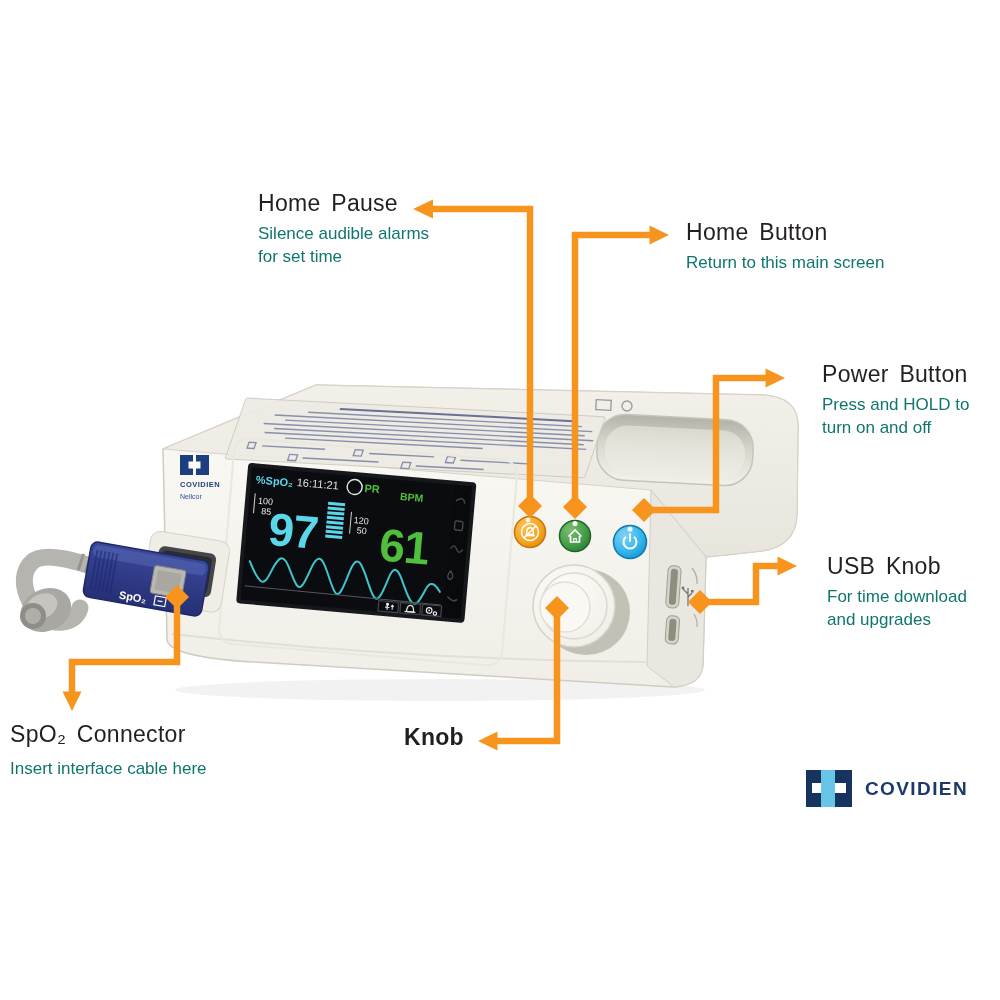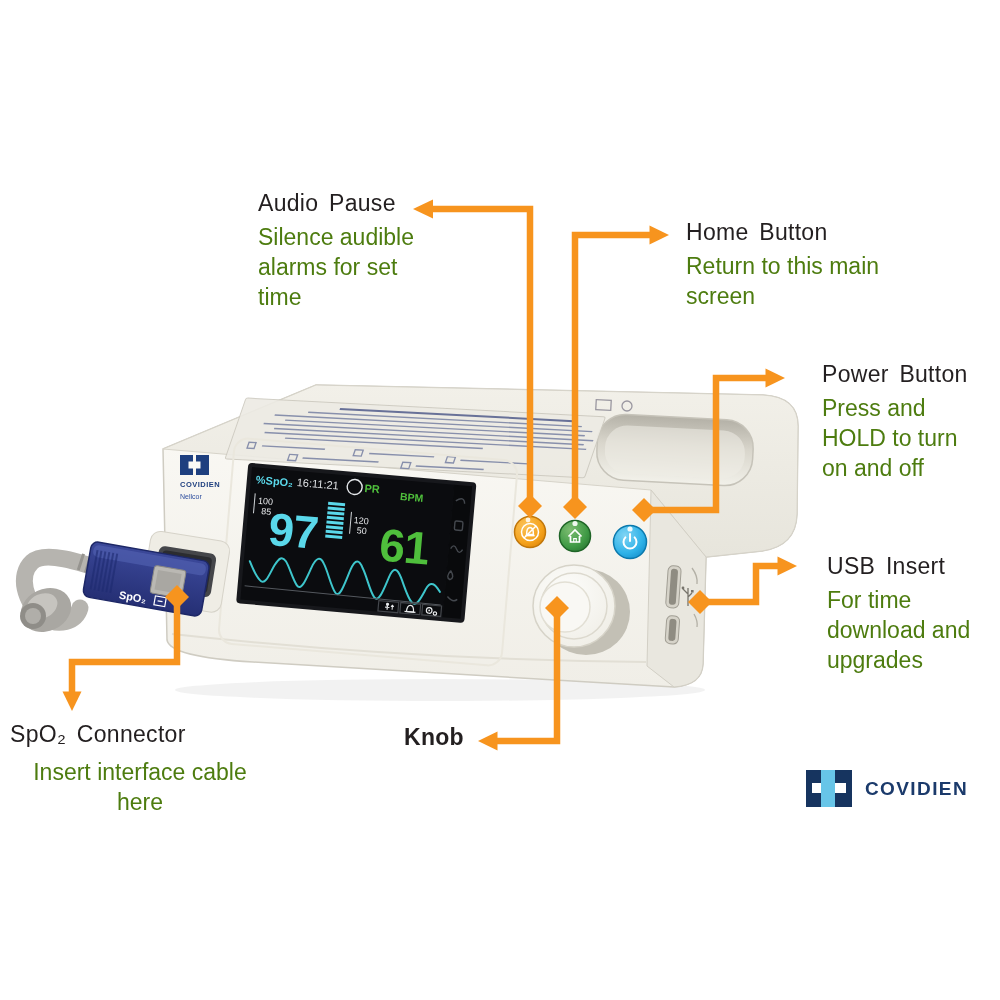--- a/index.html
+++ b/index.html
@@ -1,21 +1,21 @@
 <!DOCTYPE html>
 <html><head>
 <meta charset="utf-8">
 <style>
   html,body{margin:0;padding:0;background:#ffffff;}
   .canvas{position:relative;width:1000px;height:1000px;background:#ffffff;overflow:hidden;
           font-family:"Liberation Sans",sans-serif;}
   .canvas svg{position:absolute;left:0;top:0;}
   .ann{position:absolute;color:#231f20;}
   .ann-title{font-size:23px;letter-spacing:.3px;word-spacing:4px;color:#231f20;line-height:1.15;}
-  .ann-desc{font-size:23px;color:#4d7c0f;line-height:1.3;margin-top:7px;}
+  .ann-desc{font-size:17px;color:#0f766e;line-height:1.3;margin-top:7px;}
   .brandrow{position:absolute;left:806px;top:770px;display:flex;align-items:center;gap:13px;}
   .mark{position:relative;width:46px;height:37px;background:#16345f;}
   .mark .v{position:absolute;left:15px;top:0;width:14px;height:37px;background:#67c5e8;}
   .mark .h{position:absolute;left:6px;top:13px;width:34px;height:10px;background:#ffffff;}
   .mark .c{position:absolute;left:15px;top:13px;width:14px;height:10px;background:#67c5e8;}
   .brand-text{font-size:19px;font-weight:bold;letter-spacing:1.4px;color:#1b3a6b;}
   text{font-family:"Liberation Sans",sans-serif;}
 </style>
 </head>
 <body>
@@ -285,42 +285,42 @@
     </g>
     <g>
       <path d="M557,609 V741 H491" fill="none"></path>
       <polygon points="478,741 497.5,731.5 497.5,750.5" stroke="none"></polygon>
       <polygon points="557,596 569,608 557,620 545,608" stroke="none"></polygon>
     </g>
   </g>
 </svg>
 
 <div class="ann" style="left:258px; top:190px;">
-  <div class="ann-title">Audio Pause</div>
+  <div class="ann-title">Home Pause</div>
   <div class="ann-desc" style="width:172px;">Silence audible alarms for set time</div>
 </div>
 
 <div class="ann" style="left:686px; top:219px;">
   <div class="ann-title">Home Button</div>
   <div class="ann-desc" style="width:240px;">Return to this main screen</div>
 </div>
 
 <div class="ann" style="left:822px; top:361px;">
   <div class="ann-title">Power Button</div>
   <div class="ann-desc" style="width:158px;">Press and HOLD to turn on and off</div>
 </div>
 
 <div class="ann" style="left:827px; top:553px;">
-  <div class="ann-title">USB Insert</div>
+  <div class="ann-title">USB Knob</div>
   <div class="ann-desc" style="width:170px;">For time download and upgrades</div>
 </div>
 
 <div class="ann" style="left:10px; top:721px;">
   <div class="ann-title">SpO₂ Connector</div>
-  <div class="ann-desc" style="width:260px; margin-top:11px;text-align:center;">Insert interface cable here</div>
+  <div class="ann-desc" style="width:260px; margin-top:11px;">Insert interface cable here</div>
 </div>
 
 <div class="ann" style="left:404px; top:724px;font-weight:bold;">
   <div class="ann-title">Knob</div>
 </div>
 
 <div class="brandrow">
   <div class="mark">
     <div class="v"></div>
         <div class="h"></div>

